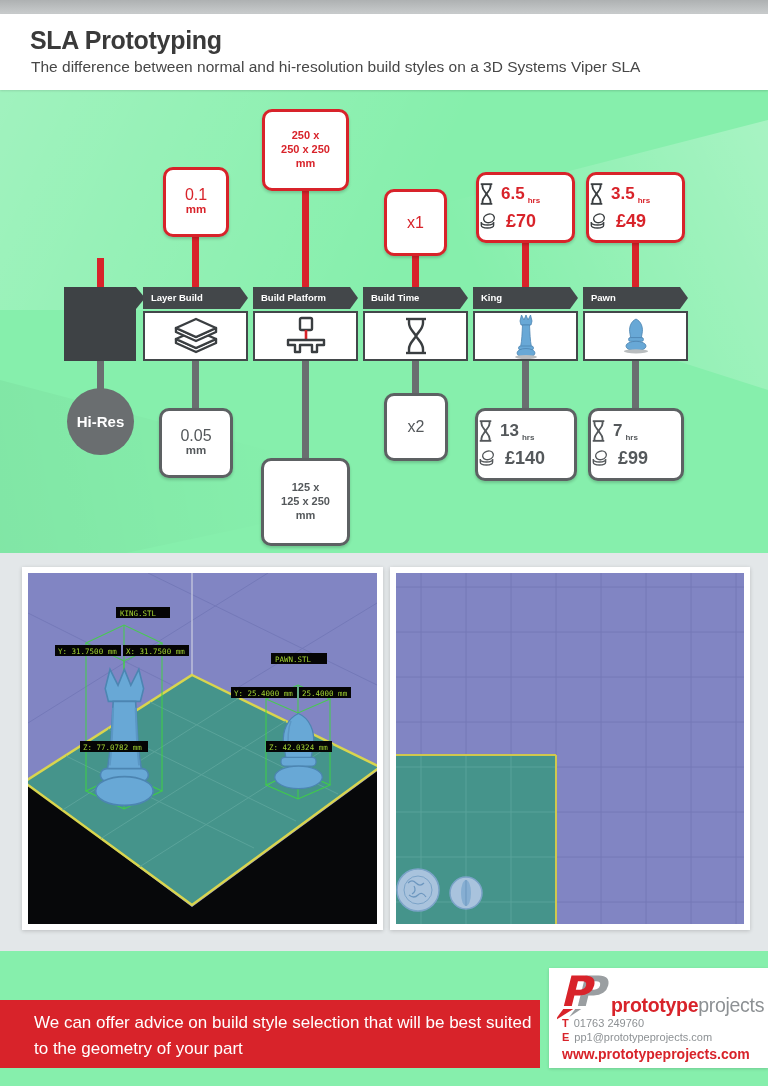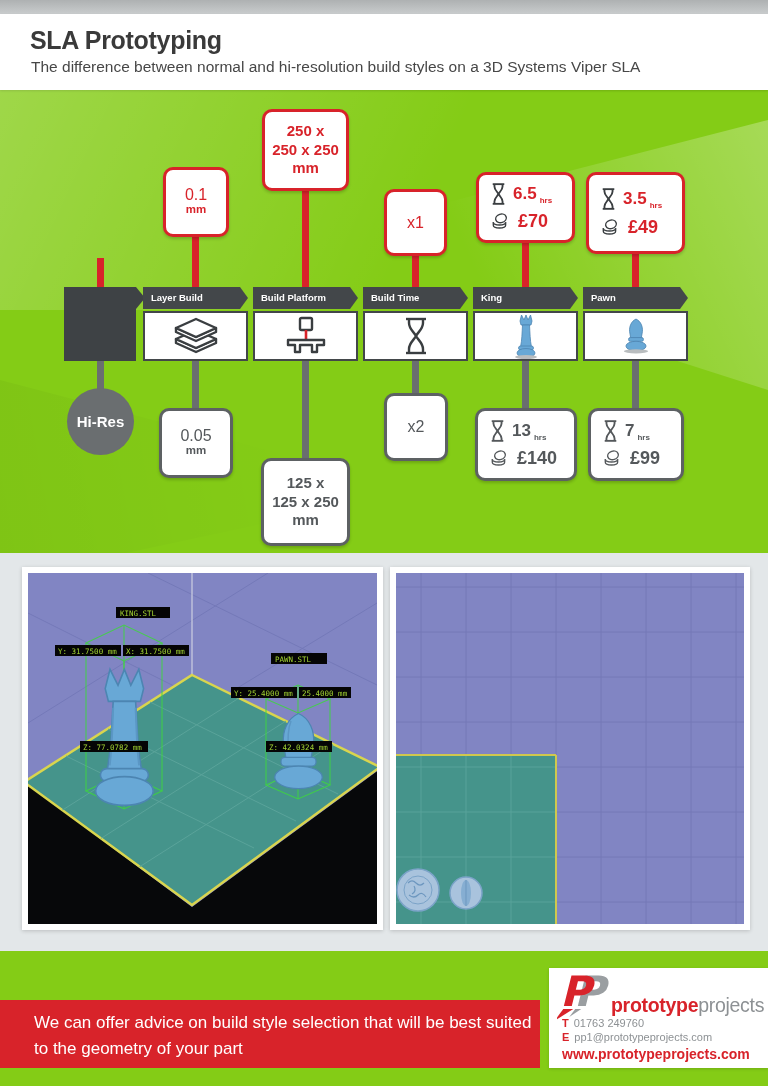--- a/index.html
+++ b/index.html
@@ -1,18 +1,18 @@
 <!DOCTYPE html>
 <html><head>
 <meta charset="utf-8">
 <style>
   html,body{margin:0;padding:0;background:#b7babb;}
   *{box-sizing:border-box;}
   .stage{position:relative;width:768px;height:1086px;margin:0 auto;overflow:hidden;
-         font-family:"Liberation Sans","DejaVu Sans",sans-serif;background:#84cc16;}
+         font-family:"Liberation Sans","DejaVu Sans",sans-serif;background:#86efac;}
   
   .top-strip{position:absolute;left:0;top:0;width:768px;height:14px;
              background:linear-gradient(180deg,#aeb1b2,#c9cccd);}
   .header{position:absolute;left:0;top:14px;width:768px;height:76px;background:#ffffff;
           box-shadow:0 1px 2px rgba(0,0,0,.15);}
   .title{position:absolute;left:30px;top:12px;font-size:25px;font-weight:700;color:#3a3a3a;letter-spacing:-.3px;}
   .subtitle{position:absolute;left:31px;top:44px;font-size:15.5px;color:#474747;}
   
   .facet{position:absolute;pointer-events:none;}
   .f1{left:0;top:90px;width:768px;height:220px;background:linear-gradient(115deg,rgba(255,255,255,.22),rgba(255,255,255,0) 55%);}
@@ -35,22 +35,22 @@
             font-size:9.5px;font-weight:700;line-height:22px;padding-left:8px;
             clip-path:polygon(0 0,calc(100% - 8px) 0,100% 50%,calc(100% - 8px) 100%,0 100%);}
   .seg-box{position:absolute;left:0;top:24px;width:105px;height:50px;background:#fff;
            border:2.5px solid #43474a;display:flex;align-items:center;justify-content:center;}
   .vbox{position:absolute;background:#fff;border-radius:10px;display:flex;flex-direction:column;
         align-items:center;justify-content:center;box-shadow:0 2px 3px rgba(0,0,0,.18);}
   .vbox.red{border:3.5px solid #d8232a;color:#d8232a;}
   .vbox.gray{border:3.5px solid #5d6163;color:#54585b;}
   .big-val{font-size:16px;font-weight:400;line-height:1;}
   .unit{font-size:11.5px;font-weight:700;line-height:1.2;}
-  .dim-line{font-size:15px;font-weight:700;line-height:1.25;}
-  .cost-row{display:flex;align-items:center;gap:7px;width:100%;padding-left:12px;height:28px;}
+  .dim-line{font-size:11px;font-weight:700;line-height:1.25;}
+  .cost-row{display:flex;align-items:center;gap:7px;width:100%;height:28px;}
   .hrs-val{font-size:17px;font-weight:700;}
   .hrs-unit{font-size:8px;font-weight:700;align-self:flex-end;margin-left:-4px;margin-bottom:3px;}
   .price{font-size:18px;font-weight:700;}
   
   .frame{position:absolute;background:#fff;box-shadow:0 1px 4px rgba(0,0,0,.18);}
   .frame svg{position:absolute;left:6px;top:6px;}
   
   .banner{position:absolute;left:0;top:1000px;width:540px;height:68px;background:#d8232a;color:#fff;}
   .banner-text{position:absolute;left:34px;top:10px;width:500px;font-size:17px;line-height:1.5;}
   .logo-box{position:absolute;left:549px;top:968px;width:219px;height:100px;background:#fff;
@@ -189,21 +189,21 @@
       <svg width="20" height="17" viewBox="0 0 26 22">
           <g fill="none" stroke="#3a3e41" stroke-width="1.8">
             <ellipse cx="13" cy="7" rx="7" ry="5.5" transform="rotate(-18 13 7)"></ellipse>
             <path d="M3 12 c0 2 3.5 3.5 8 3.5 s8 -1.5 8 -3.5"></path>
             <path d="M3 12 v4 c0 2 3.5 3.5 8 3.5 s8 -1.5 8 -3.5 v-4"></path>
           </g>
         </svg>
       <span class="price">£70</span>
     </div>
   </div>
-  <div class="vbox red" style="left:586px;top:172px;width:99px;height:82px;">
+  <div class="vbox red" style="left:586px;top:172px;width:99px;height:71px;">
     <div class="cost-row">
       <svg width="15" height="22" viewBox="0 0 24 38">
           <g fill="none" stroke="#3a3e41" stroke-width="3.2" stroke-linejoin="round">
             <line x1="2" y1="2" x2="22" y2="2"></line>
             <line x1="2" y1="36" x2="22" y2="36"></line>
             <path d="M5 2 V6 C5 12 10 15 12 19 C10 23 5 26 5 32 V36"></path>
             <path d="M19 2 V6 C19 12 14 15 12 19 C14 23 19 26 19 32 V36"></path>
           </g>
         </svg>
       <span class="hrs-val">3.5</span>

